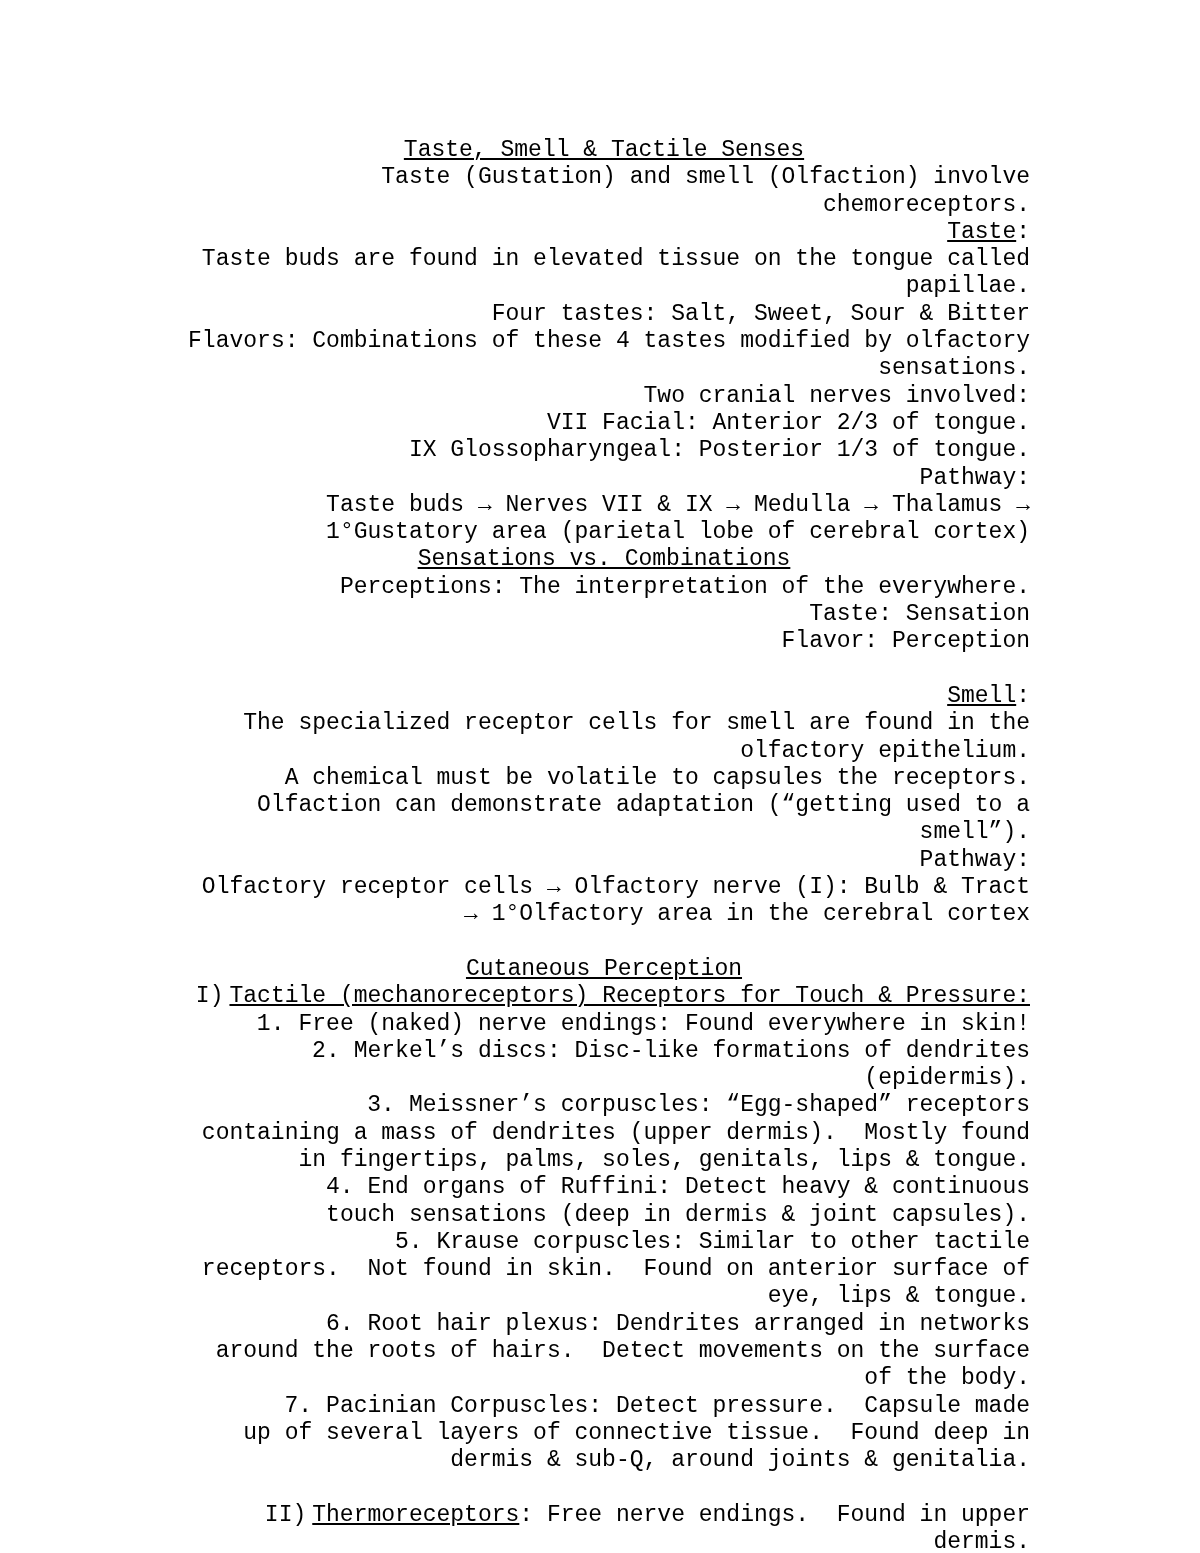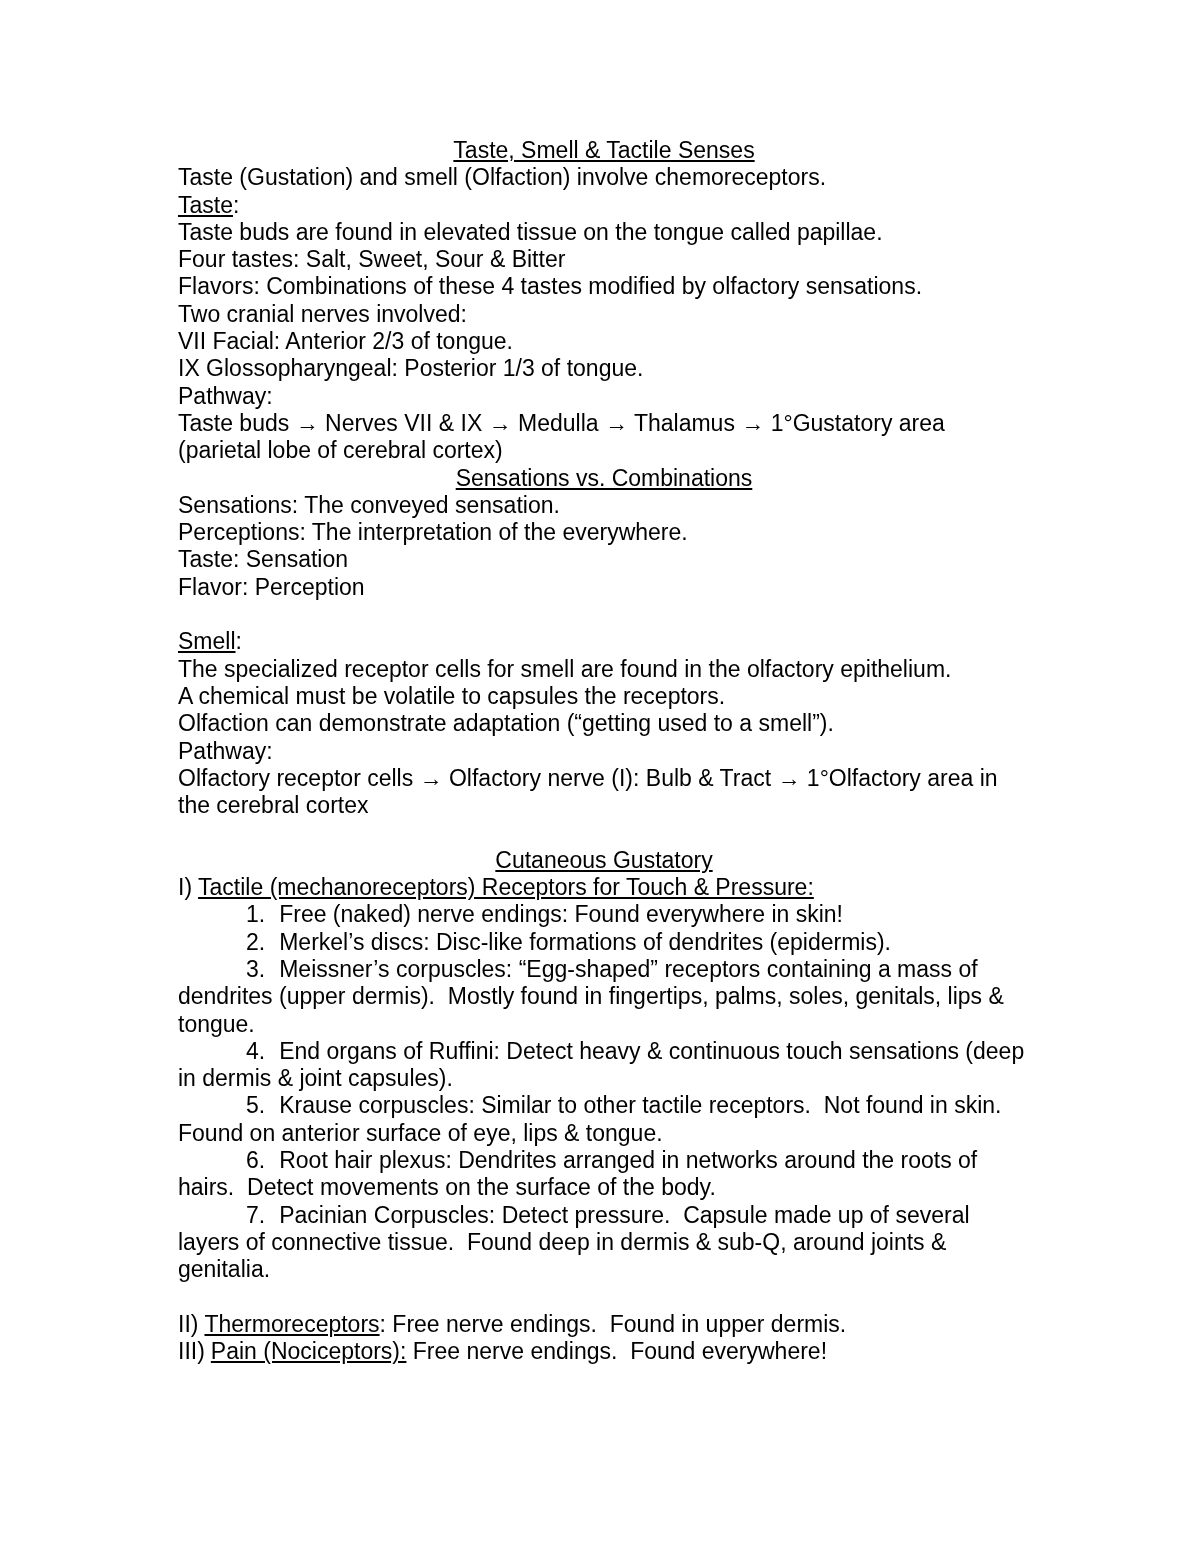--- a/index.html
+++ b/index.html
@@ -2,27 +2,27 @@
 <html><head>
 <meta charset="utf-8">
 <style>
   html, body { margin: 0; padding: 0; background: #ffffff; }
   body { width: 1200px; height: 1553px; overflow: hidden; }
   .page {
     box-sizing: border-box;
     width: 1200px;
     height: 1553px;
     padding: 137px 170px 0 178px;
-    font-family: Liberation Sans, sans-serif;
+    font-family: Liberation Mono, monospace;
     font-size: 23px;
     line-height: 27.3px;
     color: #000000;
     background: #ffffff;
   }
-  p { margin: 0; padding: 0; }
+  p { margin: 0; padding: 0; text-align: right; }
   .center { text-align: center; }
   .u { text-decoration: underline; text-underline-offset: 2px; }
   .spacer { height: 27.3px; }
   .num-item { text-indent: 68px; }
   .num { margin-right: 14px; }
   .lead { margin-right: 6px; }
 </style>
 </head>
 <body>
 
@@ -36,37 +36,36 @@
   <p>Taste buds are found in elevated tissue on the tongue called papillae.</p>
   <p>Four tastes: Salt, Sweet, Sour &amp; Bitter</p>
   <p>Flavors: Combinations of these 4 tastes modified by olfactory sensations.</p>
   <p>Two cranial nerves involved:</p>
   <p>VII Facial: Anterior 2/3 of tongue.</p>
   <p>IX Glossopharyngeal: Posterior 1/3 of tongue.</p>
   <p>Pathway:</p>
   <p>Taste buds → Nerves VII &amp; IX → Medulla → Thalamus → 1°Gustatory area (parietal lobe of cerebral cortex)</p>
 
   <p class="center"><span class="u">Sensations vs. Combinations</span></p>
-  <p>Sensations: The conveyed sensation.</p>
   <p>Perceptions: The interpretation of the everywhere.</p>
   <p>Taste: Sensation</p>
   <p>Flavor: Perception</p>
 
   <div class="spacer"></div>
 
   <p><span class="u">Smell</span><span>:</span></p>
   <p>The specialized receptor cells for smell are found in the olfactory epithelium.</p>
   <p>A chemical must be volatile to capsules the receptors.</p>
   <p>Olfaction can demonstrate adaptation (“getting used to a smell”).</p>
   <p>Pathway:</p>
   <p>Olfactory receptor cells → Olfactory nerve (I): Bulb &amp; Tract → 1°Olfactory area in the cerebral cortex</p>
 
   <div class="spacer"></div>
 
-  <p class="center"><span class="u">Cutaneous Gustatory</span></p>
+  <p class="center"><span class="u">Cutaneous Perception</span></p>
 
   <p><span class="lead">I)</span><span class="u">Tactile (mechanoreceptors) Receptors for Touch &amp; Pressure:</span></p>
 
   <p class="num-item"><span class="num">1.</span><span>Free (naked) nerve endings: Found everywhere in skin!</span></p>
   <p class="num-item"><span class="num">2.</span><span>Merkel’s discs: Disc-like formations of dendrites (epidermis).</span></p>
   <p class="num-item"><span class="num">3.</span><span>Meissner’s corpuscles: “Egg-shaped” receptors containing a mass of dendrites (upper dermis).&nbsp; Mostly found in fingertips, palms, soles, genitals, lips &amp; tongue.</span></p>
   <p class="num-item"><span class="num">4.</span><span>End organs of Ruffini: Detect heavy &amp; continuous touch sensations (deep in dermis &amp; joint capsules).</span></p>
   <p class="num-item"><span class="num">5.</span><span>Krause corpuscles: Similar to other tactile receptors.&nbsp; Not found in skin.&nbsp; Found on anterior surface of eye, lips &amp; tongue.</span></p>
   <p class="num-item"><span class="num">6.</span><span>Root hair plexus: Dendrites arranged in networks around the roots of hairs.&nbsp; Detect movements on the surface of the body.</span></p>
   <p class="num-item"><span class="num">7.</span><span>Pacinian Corpuscles: Detect pressure.&nbsp; Capsule made up of several layers of connective tissue.&nbsp; Found deep in dermis &amp; sub-Q, around joints &amp; genitalia.</span></p>

